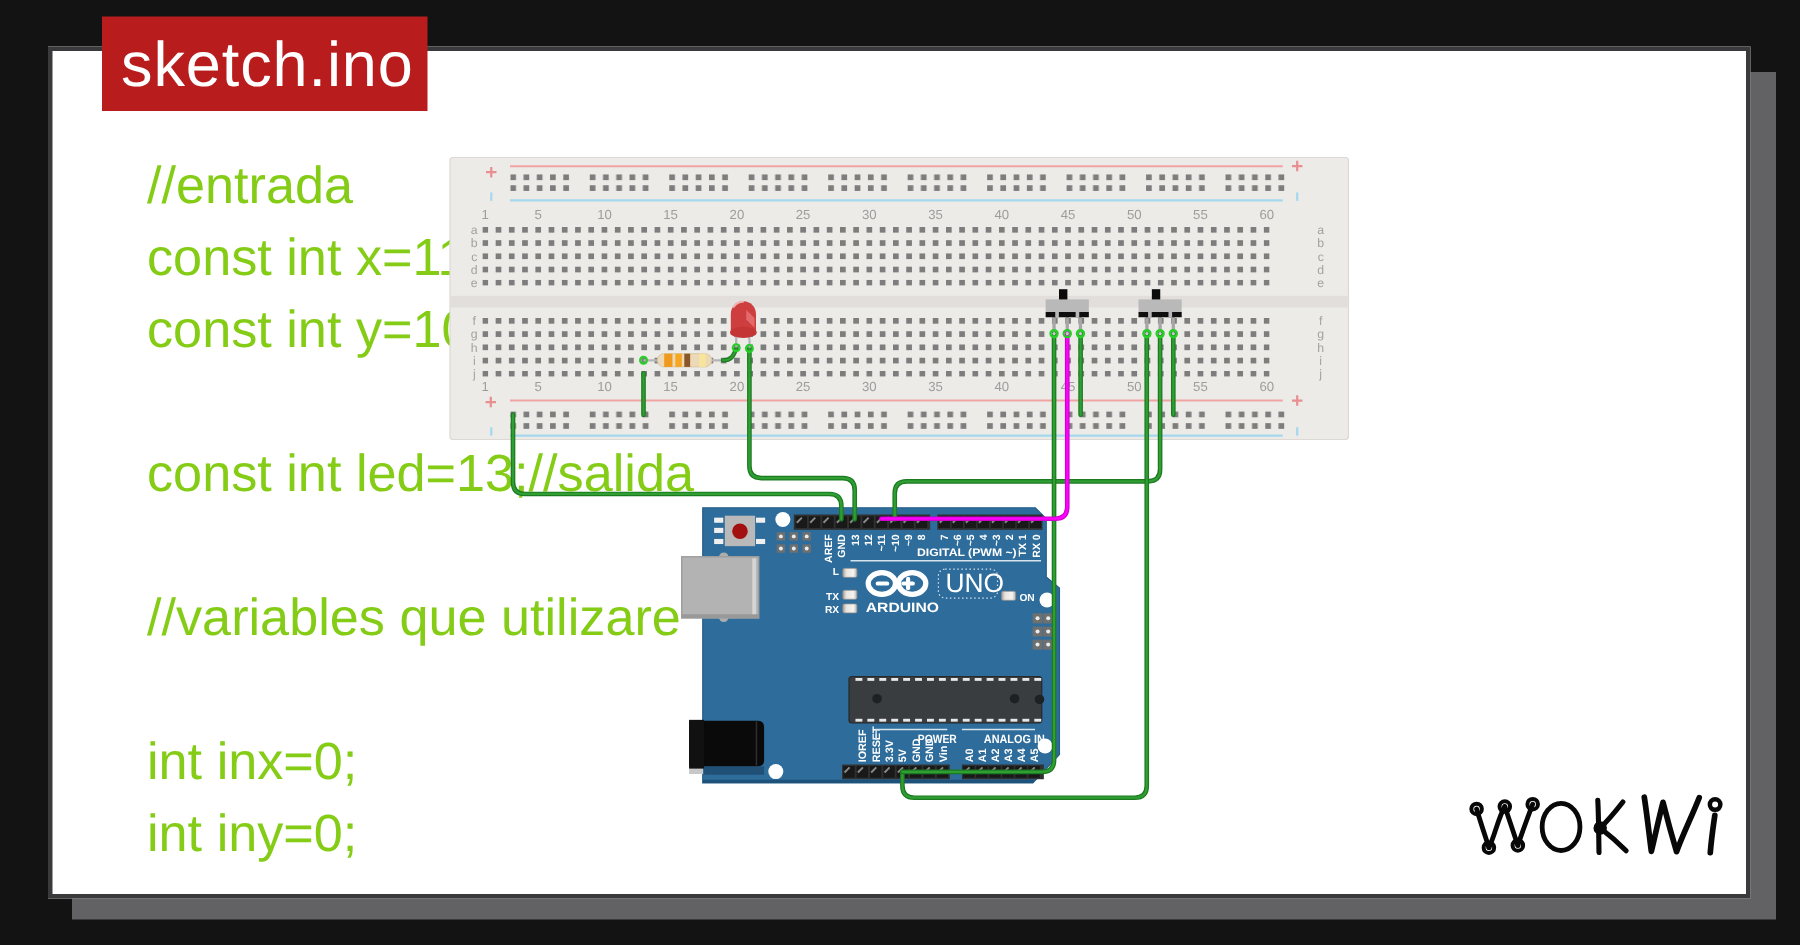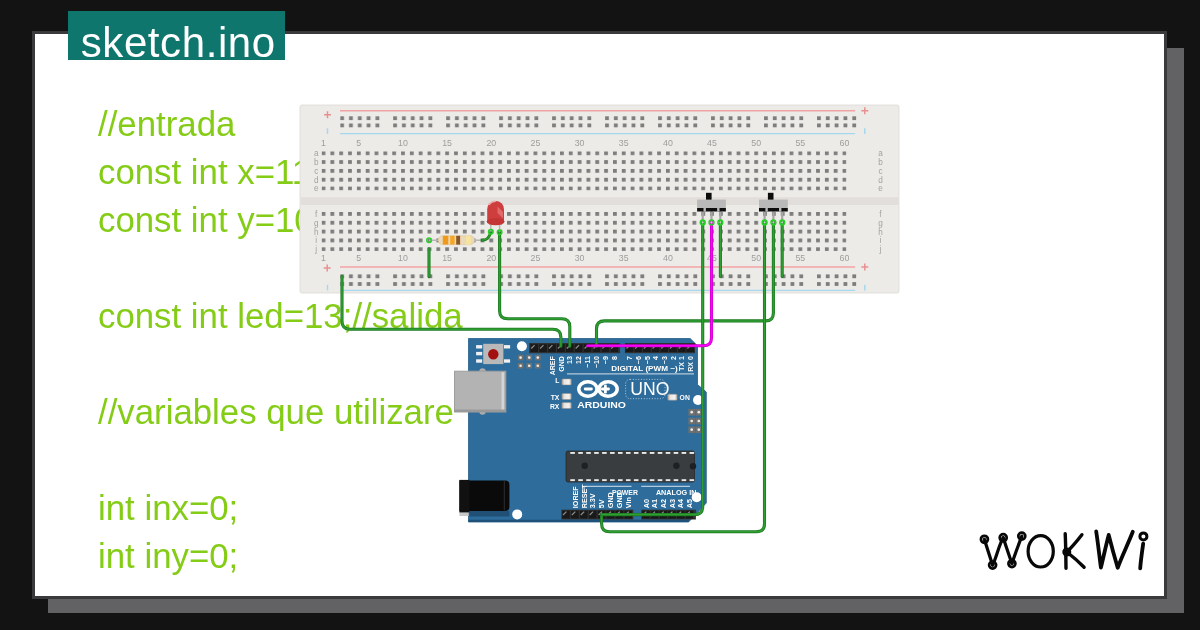--- a/index.html
+++ b/index.html
@@ -1,21 +1,21 @@
 <!DOCTYPE html>
 <html><head>
 <meta charset="utf-8">
 <style>
   html,body { margin:0; padding:0; }
   body { width:1200px; height:630px; background:#131313; position:relative; overflow:hidden;
          font-family:"Liberation Sans", sans-serif; }
   .shadow { position:absolute; left:47.6px; top:47.6px; width:1136px; height:565.6px; background:#626265; }
   .page { position:absolute; left:32px; top:31px; width:1135px; height:568px; background:#ffffff;
           border:3px solid #3a3a3c; box-sizing:border-box; }
-  .tab { position:absolute; left:67.7px; top:11px; width:217.5px; height:49px; background:#0f766e; }
+  .tab { position:absolute; left:67.7px; top:11px; width:217.5px; height:63px; background:#b91c1c; }
   .tab span { position:absolute; left:13px; top:8px; font-size:42px; letter-spacing:0.6px; color:#ffffff; }
   .code { position:absolute; left:68px; top:100px; font-size:34.8px; line-height:48px; color:#84cc16; white-space:pre;margin-left:30px; }
   svg.overlay { position:absolute; left:0; top:0; }
 </style>
 </head>
 <body>
   <div class="shadow"></div>
   <div class="page"></div>
   <div class="code">//entrada
 const int x=11;

